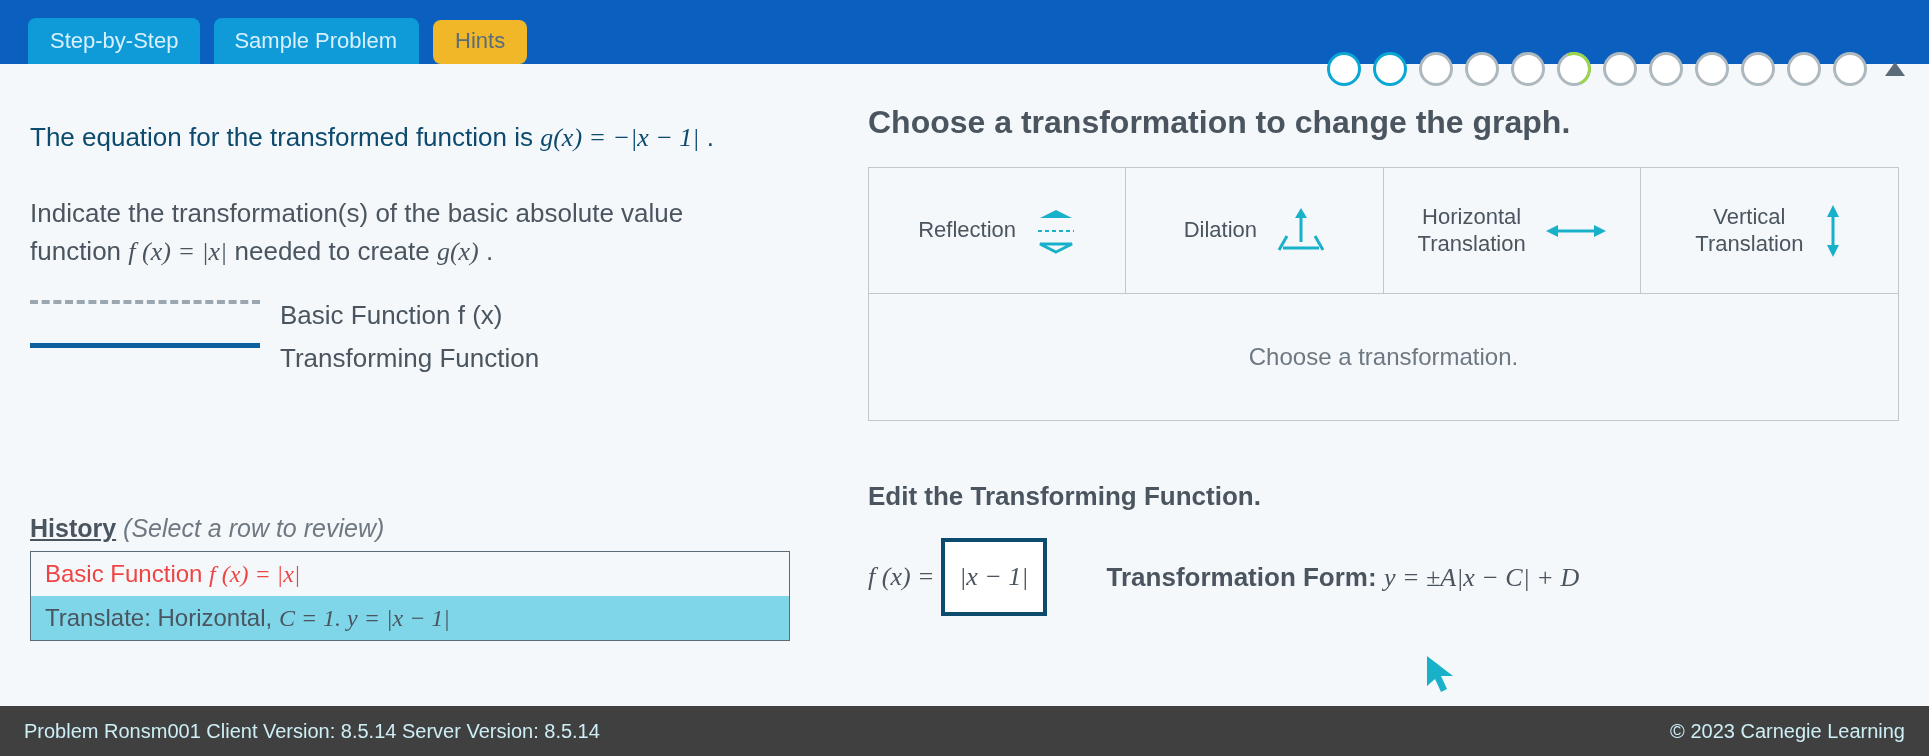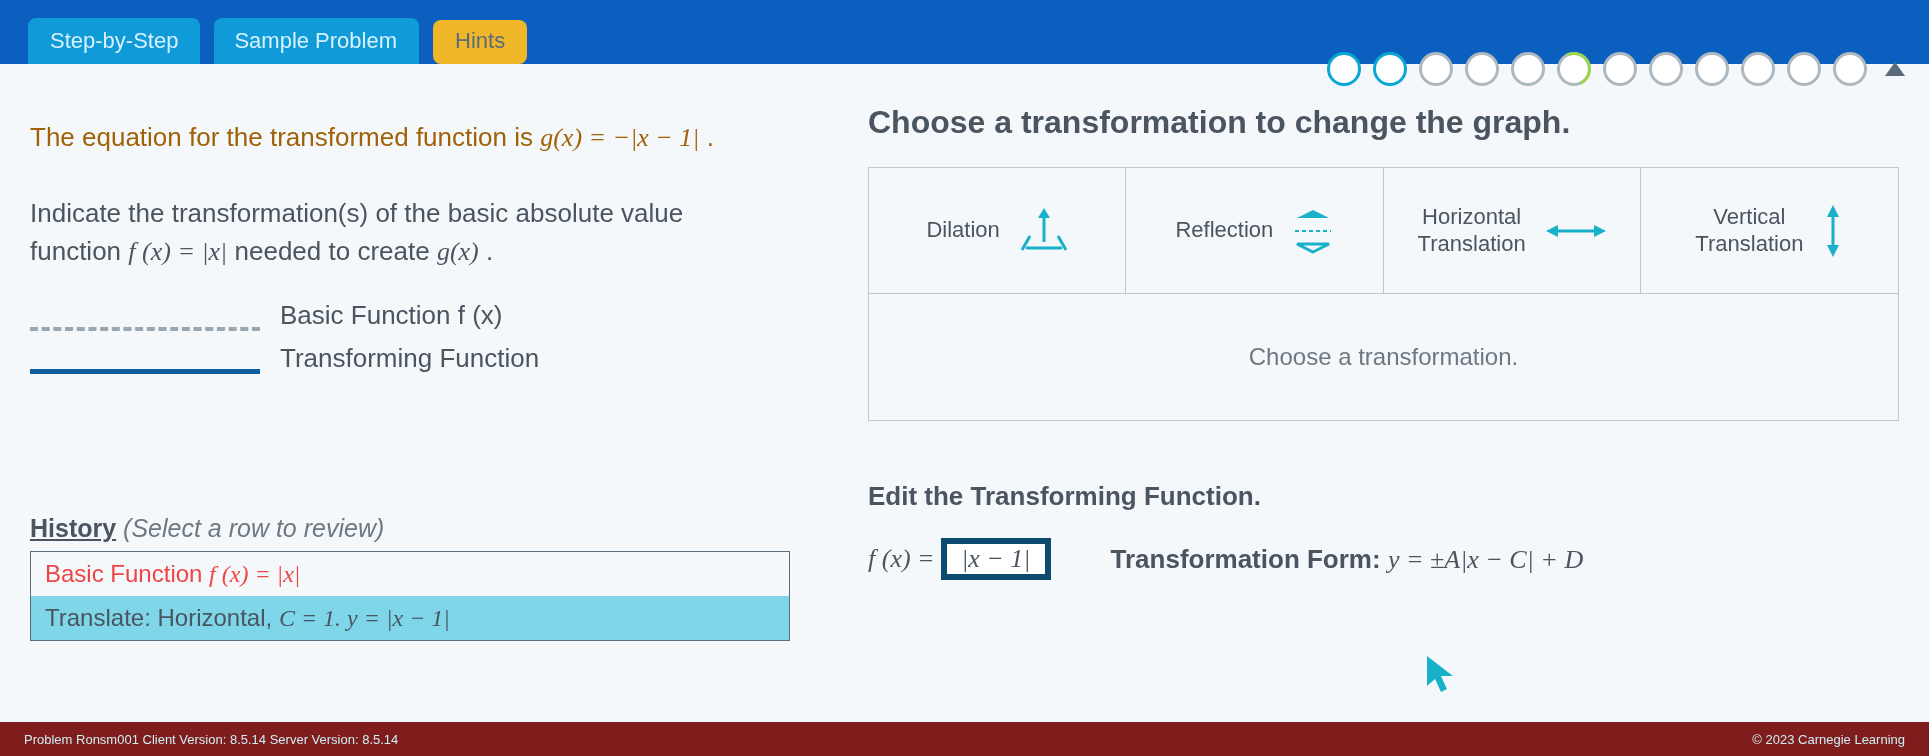--- a/index.html
+++ b/index.html
@@ -51,27 +51,27 @@
     display: flex; width: 100%;
   }
   .left-col {
     flex: 0 0 850px; padding: 24px 18px 10px 30px;
     color: #4a5560;
   }
   .right-col {
     flex: 1; padding: 40px 30px 10px 18px;
     color: #4a5560;
   }
-  .eq-statement { font-size: 26px; color: #a16207; margin: 34px 0 42px 0; }
+  .eq-statement { font-size: 26px; color: #0c4a6e; margin: 34px 0 42px 0; }
   .eq-statement .math { font-style: italic; font-family: Georgia, serif; }
   .instruct { font-size: 26px; line-height: 1.45; max-width: 760px; }
   .instruct .math { font-style: italic; font-family: Georgia, serif; }
 
   .legend { margin-top: 30px; font-size: 26px; }
-  .legend-row { display: flex; align-items: flex-end; gap: 20px; margin-bottom: 12px; }
+  .legend-row { display: flex; align-items: flex-start; gap: 20px; margin-bottom: 12px; }
   .dash-line {
     width: 230px; border-top: 4px dashed #9aa6b0;
   }
   .solid-line { width: 230px; border-top: 5px solid #0e5f9d; }
   .legend-text { color: #4a5560; }
 
   .history-block { margin-top: 140px; }
   .history-title { font-size: 25px; color: #4a5560; margin-bottom: 8px; }
   .history-title .u { text-decoration: underline; font-weight: 700; }
   .history-title .sel { font-style: italic; color: #6d7882; font-weight: 400; }
@@ -103,34 +103,34 @@
   .transform-cell svg { flex: 0 0 auto; }
   .drop-row {
     width: 100%; height: 126px; border-top: 0;
     display: flex; align-items: center; justify-content: center;
     font-size: 24px; color: #6d7882;
   }
 
   .edit-title { font-size: 26px; font-weight: 700; color: #4a5560; margin: 60px 0 26px 0; }
   .edit-row { display: flex; align-items: center; gap: 60px; font-size: 26px; color: #4a5560; }
   .edit-row .box {
-    display: inline-block; padding: 0 14px; border: 6px solid #0c4a6e;
+    display: inline-block; padding: 20px 14px; border: 4px solid #0c4a6e;
     background: #fff; font-style: italic; font-family: Georgia, serif;
     min-width: 90px; text-align: center;
   }
   .edit-row .math { font-style: italic; font-family: Georgia, serif; }
   .edit-row .form-label { font-weight: 700; }
 
   .cursor-svg { position: absolute; right: 470px; bottom: 62px; }
 
   .footer {
     position: absolute; bottom: 0; left: 0; right: 0;
-    height: 34px; background: #7f1d1d;
+    height: 50px; background: #404040;
     display: flex; align-items: center; justify-content: space-between;
-    padding: 0 24px; color: #cdeef5; font-size: 13px;
+    padding: 0 24px; color: #cdeef5; font-size: 20px;
   }
 </style>
 </head>
 <body>
 
 <div class="top-strip"></div>
 
 <div class="header-row">
   <div class="tab-wrap">
   <div class="tab-bar">
@@ -202,35 +202,35 @@
         </div>
       </div>
     </div>
   </div>
 
   <div class="right-col">
     <div class="choose-title">Choose a transformation to change the graph.</div>
 
     <div class="transform-grid">
       <div class="transform-cell">
+        <span class="label">Reflection</span>
+        <svg width="40" height="46" viewBox="0 0 40 46">
+          <polygon points="20,2 36,10 4,10" fill="#18b1c9"></polygon>
+          <line x1="2" y1="23" x2="38" y2="23" stroke="#18b1c9" stroke-width="2" stroke-dasharray="4 3"></line>
+          <polygon points="20,44 36,36 4,36" fill="none" stroke="#18b1c9" stroke-width="3"></polygon>
+        </svg>
+      </div>
+      <div class="transform-cell">
         <span class="label">Dilation</span>
         <svg width="48" height="46" viewBox="0 0 48 46">
           <line x1="24" y1="4" x2="24" y2="34" stroke="#18b1c9" stroke-width="3"></line>
           <polygon points="24,0 30,10 18,10" fill="#18b1c9"></polygon>
           <line x1="6" y1="40" x2="42" y2="40" stroke="#18b1c9" stroke-width="3"></line>
           <line x1="10" y1="28" x2="2" y2="42" stroke="#18b1c9" stroke-width="3"></line>
           <line x1="38" y1="28" x2="46" y2="42" stroke="#18b1c9" stroke-width="3"></line>
-        </svg>
-      </div>
-      <div class="transform-cell">
-        <span class="label">Reflection</span>
-        <svg width="40" height="46" viewBox="0 0 40 46">
-          <polygon points="20,2 36,10 4,10" fill="#18b1c9"></polygon>
-          <line x1="2" y1="23" x2="38" y2="23" stroke="#18b1c9" stroke-width="2" stroke-dasharray="4 3"></line>
-          <polygon points="20,44 36,36 4,36" fill="none" stroke="#18b1c9" stroke-width="3"></polygon>
         </svg>
       </div>
       <div class="transform-cell">
         <span class="label" style="white-space:pre-line">Horizontal
 Translation</span>
         <svg width="60" height="20" viewBox="0 0 60 20">
           <line x1="10" y1="10" x2="50" y2="10" stroke="#18b1c9" stroke-width="3"></line>
           <polygon points="0,10 12,4 12,16" fill="#18b1c9"></polygon>
           <polygon points="60,10 48,4 48,16" fill="#18b1c9"></polygon>
         </svg>

